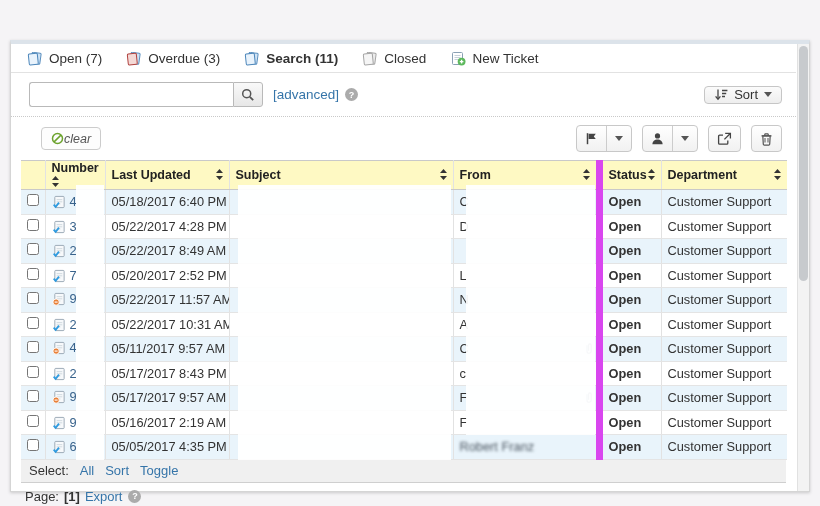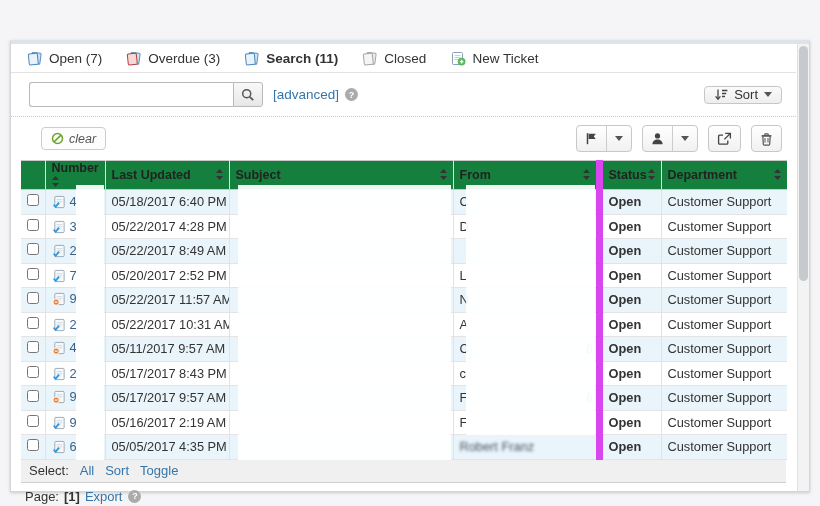--- a/index.html
+++ b/index.html
@@ -27,30 +27,30 @@
   .adv-link { margin-left:10px; font-size:13.5px; color:#3675a9; text-decoration:none; cursor:pointer; }
   .help { display:inline-flex; align-items:center; justify-content:center; width:13px; height:13px; border-radius:50%; background:#ababab; color:#fff; font-size:9px; font-weight:bold; margin-left:6px; }
   .spacer { flex:1; }
   .sort-btn { display:inline-flex; align-items:center; gap:6px; height:18px; padding:0 9px; background:linear-gradient(#fbfbfb,#eeeeee); border:1px solid #c6c6c6; border-radius:4px; font-size:13px; color:#333; cursor:pointer; }
   .caret { display:inline-block; width:0; height:0; border-left:4px solid transparent; border-right:4px solid transparent; border-top:5px solid #555; }
 
   
   .adv-row { display:flex; align-items:center; padding:8px 14px 8px 18px; }
   .adv-title { display:inline-flex; align-items:center; gap:7px; }
   .adv-title h2 { font-size:18px; font-weight:bold; color:#26496f; letter-spacing:.2px; }
-  .clear-btn { margin-left:12px; display:inline-flex; align-items:center; gap:5px; height:23px; padding:0 9px; background:#fdfdfd; border:1px solid #ccc; border-radius:4px; font-size:12.5px; font-style:italic; color:#555; cursor:pointer; }
+  .clear-btn { margin-left:12px; display:inline-flex; align-items:center; height:23px; padding:0 9px; background:#fdfdfd; border:1px solid #ccc; border-radius:4px; font-size:12.5px; font-style:italic; color:#555; cursor:pointer; }
   .actions { display:flex; align-items:center; gap:10px; }
   .ibtn { display:inline-flex; align-items:center; height:27px; background:linear-gradient(#ffffff,#f1f1f1); border:1px solid #c8c8c8; border-radius:4px; cursor:pointer; }
   .ibtn .seg { padding:0 8px; display:inline-flex; align-items:center; justify-content:center; height:100%; }
   .ibtn .seg + .seg { border-left:1px solid #ccc; }
 
   
   .table-wrap { position:relative; margin:0 10px; }
   table { table-layout:fixed; border-collapse:collapse; width:766px; }
-  thead th { height:25px; background:#15803d; border-top:1px solid #c9c9c9; border-bottom:1px solid #c9c9c9; font-size:12.5px; font-weight:bold; text-align:left; padding:0 6px; color:#222; }
+  thead th { height:25px; background:#fef9c3; border-top:1px solid #c9c9c9; border-bottom:1px solid #c9c9c9; font-size:12.5px; font-weight:bold; text-align:left; padding:0 6px; color:#222; }
   thead th, tbody td { border-right:1px solid #e2e2e2; }
   thead th:last-child, tbody td:last-child { border-right:none; }
   td.c-status, th.c-status { border-left:7px solid #d946ef; }
   tbody td { height:24.5px; font-size:12.8px; padding:0 6px; border-bottom:1px solid #e4e4e4; color:#333; white-space:nowrap; overflow:hidden; }
   tbody tr:nth-child(odd) { background:#e9f4fb; }
   td.c-check, th.c-check { text-align:center; padding:0; }
   td.c-check input { width:12px; height:12px; cursor:pointer; }
   td.c-num { color:#39638c; }
   td.c-num .ticket-icon { display:inline-block; vertical-align:-3px; margin-right:4px; }
   tr .ic-overdue { display:none; }

